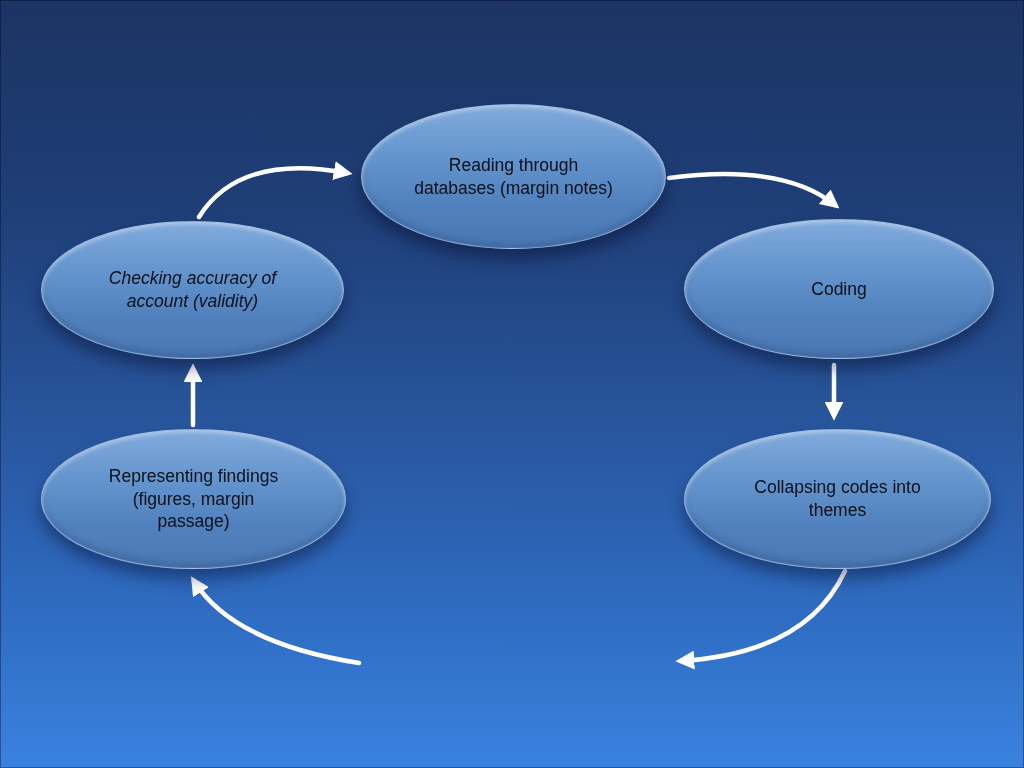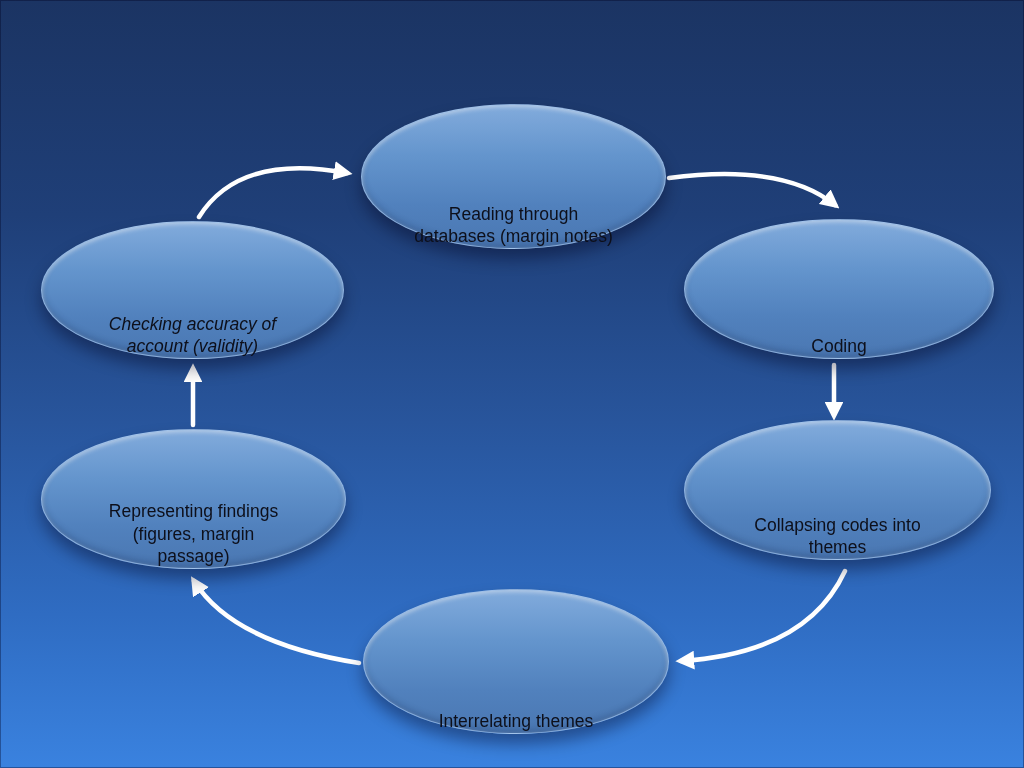--- a/index.html
+++ b/index.html
@@ -28,36 +28,36 @@
   }
   .node {
     position: absolute;
     border-radius: 50%;
     background: linear-gradient(180deg, #82abdc 0%, #6495cd 35%, #5181bd 70%, #4a77b2 100%);
     box-shadow: 0 10px 16px rgba(0, 0, 25, 0.38),
                 inset 0 2px 4px rgba(255,255,255,0.45),
                 inset 0 -3px 6px rgba(20,40,80,0.25);
     border: 1px solid rgba(190, 215, 245, 0.55);
     display: flex;
-    align-items: flex-end;
+    align-items: center;
     justify-content: center;
     text-align: center;
   }
   .node .label {
     color: #0d0f1a;
     font-size: 17.5px;
     line-height: 1.3;
     font-weight: normal;
   }
   
   .node-reading       { left: 360px; top: 103px; width: 305px; height: 145px; }
   .node-reading .label       { max-width: 200px; }
   .node-coding        { left: 683px; top: 218px; width: 310px; height: 140px; }
   .node-coding .label        { max-width: 220px; }
-  .node-collapsing    { left: 683px; top: 419px; width: 307px; height: 140px; }
+  .node-collapsing    { left: 683px; top: 428px; width: 307px; height: 140px; }
   .node-collapsing .label    { max-width: 190px; }
   .node-interrelating { left: 362px; top: 588px; width: 306px; height: 145px; }
   .node-interrelating .label { max-width: 230px; }
   .node-representing  { left: 40px;  top: 428px; width: 305px; height: 140px; }
   .node-representing .label  { max-width: 185px; }
   .node-checking      { left: 40px;  top: 220px; width: 303px; height: 138px; }
   .node-checking .label      { max-width: 210px; font-style: italic; }
   .arrows {
     position: absolute;
     inset: 0;
@@ -93,23 +93,20 @@
   </div>
 
   <div class="node node-coding">
     <div class="label">Coding</div>
   </div>
 
   <div class="node node-collapsing">
     <div class="label">Collapsing codes into themes</div>
   </div>
 
-  <div class="node node-interrelating">
-    <div class="label">Interrelating themes</div>
-  </div>
 
   <div class="node node-representing">
     <div class="label">Representing findings (figures, margin passage)</div>
   </div>
 
   <div class="node node-checking">
     <div class="label">Checking accuracy of account (validity)</div>
   </div>
 
 </div>

